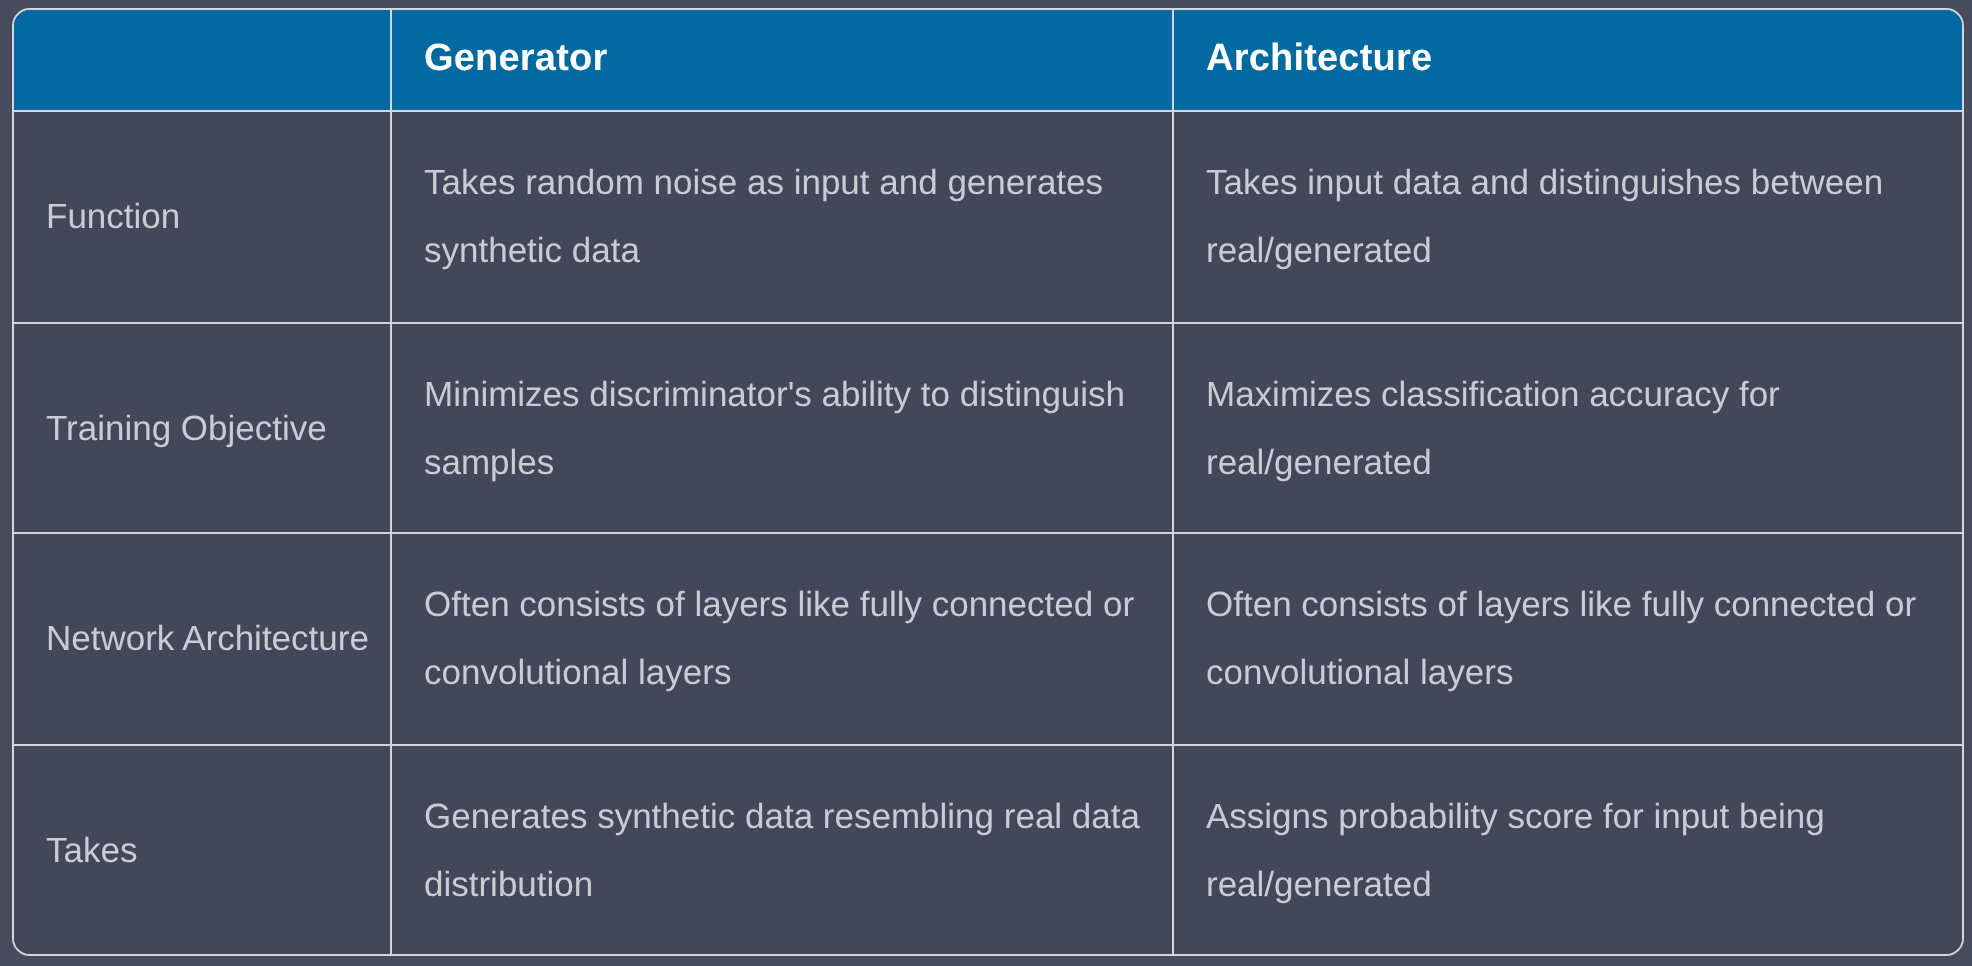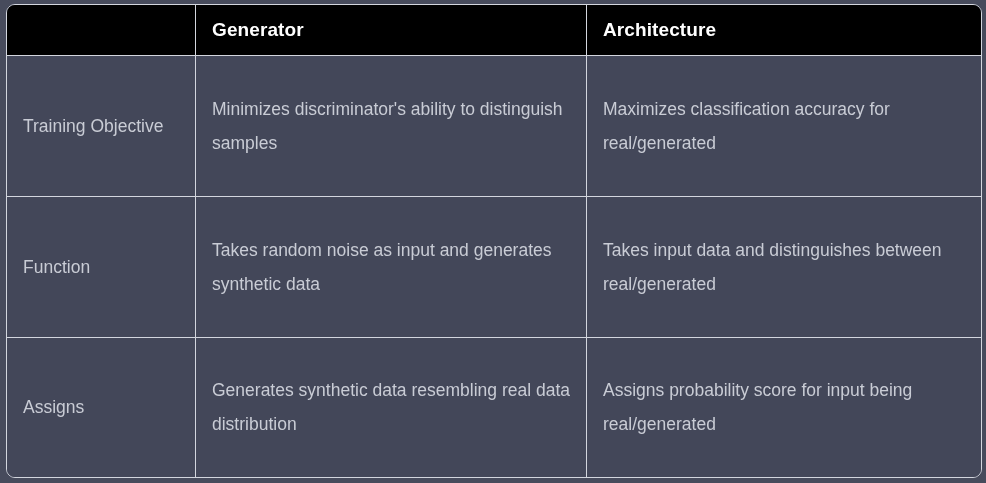--- a/index.html
+++ b/index.html
@@ -45,21 +45,21 @@
   }
   table.compare-table th:last-child,
   table.compare-table td:last-child {
     border-right: none;
   }
   table.compare-table tr:last-child td {
     border-bottom: none;
   }
 
   thead th {
-    background: #000000;
+    background: #0369a1;
     color: #ffffff;
     font-weight: bold;
     font-size: 19px;
     height: 51px;
     padding: 0 0 0 16px;
     letter-spacing: 0.1px;
   }
   thead th.th-empty {
     padding: 0;
   }
@@ -93,43 +93,54 @@
     <thead>
       <tr>
         <th class="th-empty"></th>
         <th>Generator</th>
         <th>Architecture</th>
       </tr>
     </thead>
     <tbody>
       <tr>
         <td class="cell-attr">
+            <span class="cell-text">Function</span>
+          </td>
+        <td>
+            <span class="cell-text">Takes random noise as input and generates synthetic data</span>
+          </td>
+        <td>
+            <span class="cell-text">Takes input data and distinguishes between real/generated</span>
+          </td>
+      </tr>
+      <tr>
+        <td class="cell-attr">
             <span class="cell-text">Training Objective</span>
           </td>
         <td>
             <span class="cell-text">Minimizes discriminator's ability to distinguish samples</span>
           </td>
         <td>
             <span class="cell-text">Maximizes classification accuracy for real/generated</span>
           </td>
       </tr>
       <tr>
         <td class="cell-attr">
-            <span class="cell-text">Function</span>
+            <span class="cell-text">Network Architecture</span>
           </td>
         <td>
-            <span class="cell-text">Takes random noise as input and generates synthetic data</span>
+            <span class="cell-text">Often consists of layers like fully connected or convolutional layers</span>
           </td>
         <td>
-            <span class="cell-text">Takes input data and distinguishes between real/generated</span>
+            <span class="cell-text">Often consists of layers like fully connected or convolutional layers</span>
           </td>
       </tr>
       <tr>
         <td class="cell-attr">
-            <span class="cell-text">Assigns</span>
+            <span class="cell-text">Takes</span>
           </td>
         <td>
             <span class="cell-text">Generates synthetic data resembling real data distribution</span>
           </td>
         <td>
             <span class="cell-text">Assigns probability score for input being real/generated</span>
           </td>
       </tr>
     </tbody>
   </table>

